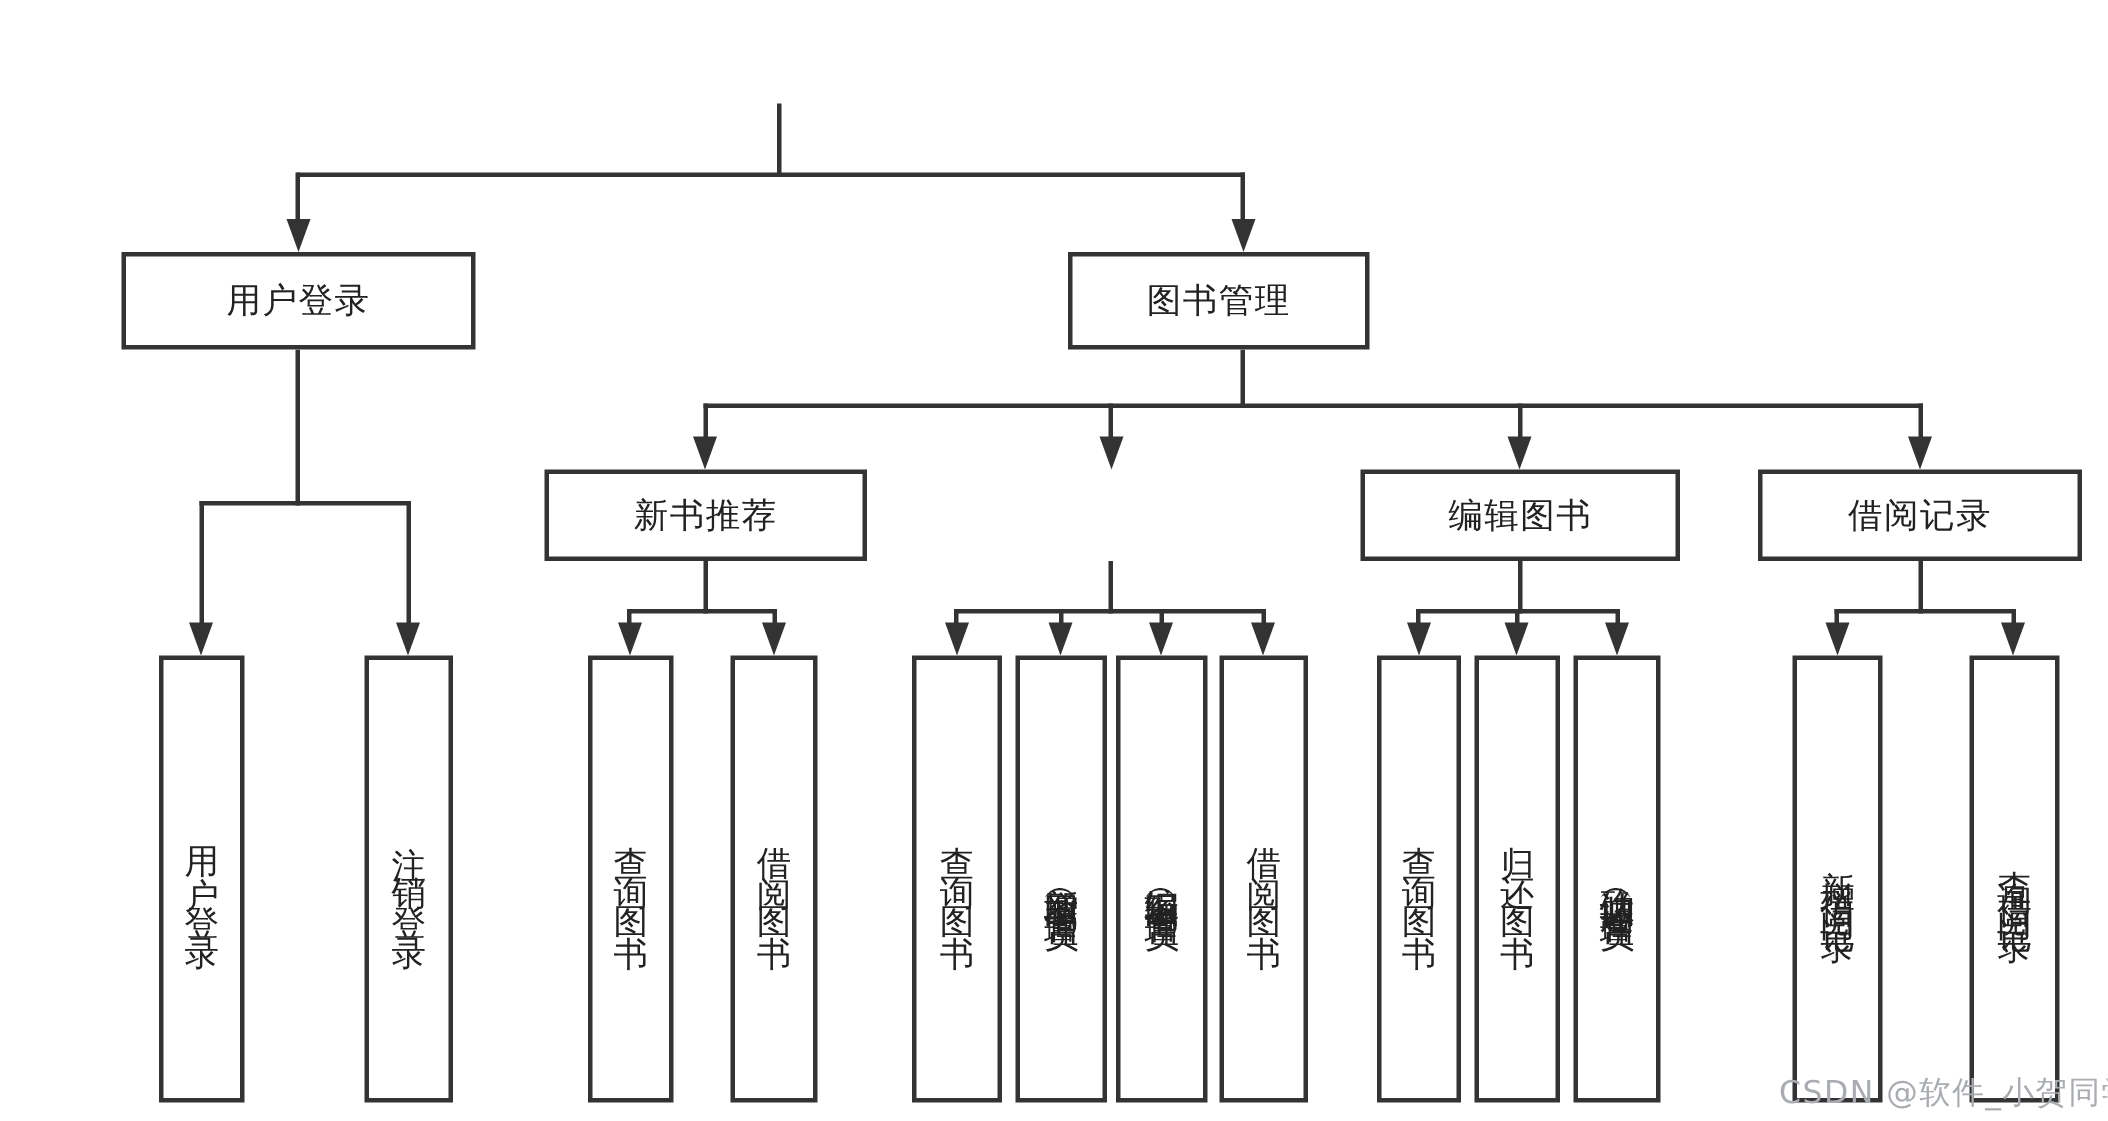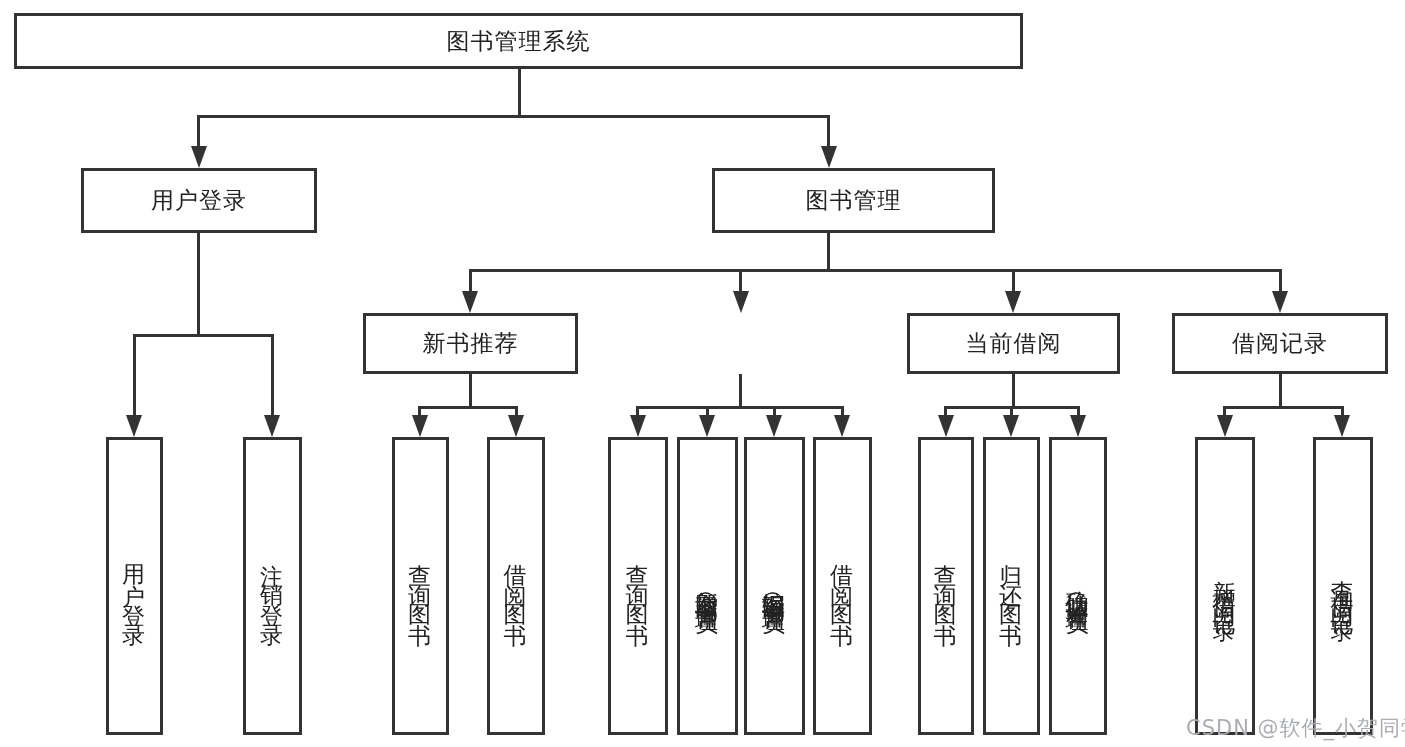--- a/index.html
+++ b/index.html
@@ -71,35 +71,32 @@
     color:var(--watermark);
     z-index:3;
     white-space:nowrap;
   }
 </style>
 </head>
 <body>
 
 <div class="canvas">
 
-  <div class="box" style="left:14px;top:13px;width:1009px;height:56px;">
-    <span>图书管理系统</span>
-  </div>
 
   <div class="vline" style="left:518px;top:69px;height:48px;"></div>
   <div class="hline" style="left:198px;top:115px;width:632px;"></div>
   <div class="vline" style="left:197px;top:115px;height:32px;"></div>
   <div class="arrowhead" style="left:191px;top:146px;"></div>
   <div class="vline" style="left:827px;top:115px;height:32px;"></div>
   <div class="arrowhead" style="left:821px;top:146px;"></div>
 
   <div class="box" style="left:81px;top:168px;width:236px;height:65px;">
     <span>用户登录</span>
   </div>
-  <div class="box" style="left:712px;top:168px;width:283px;height:65px;">
+  <div class="box" style="left:712px;top:168px;width:201px;height:65px;">
     <span>图书管理</span>
   </div>
 
   <div class="vline" style="left:197px;top:233px;height:104px;"></div>
   <div class="hline" style="left:133px;top:334px;width:141px;"></div>
   <div class="vline" style="left:133px;top:334px;height:82px;"></div>
   <div class="arrowhead" style="left:126px;top:415px;"></div>
   <div class="vline" style="left:271px;top:334px;height:82px;"></div>
   <div class="arrowhead" style="left:264px;top:415px;"></div>
 
@@ -111,21 +108,21 @@
   <div class="arrowhead" style="left:733px;top:291px;"></div>
   <div class="vline" style="left:1012px;top:269px;height:23px;"></div>
   <div class="arrowhead" style="left:1005px;top:291px;"></div>
   <div class="vline" style="left:1279px;top:269px;height:23px;"></div>
   <div class="arrowhead" style="left:1272px;top:291px;"></div>
 
   <div class="box" style="left:363px;top:313px;width:215px;height:61px;justify-content:center;">
     <span>新书推荐</span>
   </div>
   <div class="box" style="left:907px;top:313px;width:213px;height:61px;">
-    <span>当前借阅</span>
+    <span>编辑图书</span>
   </div>
   <div class="box" style="left:1172px;top:313px;width:216px;height:61px;">
     <span>借阅记录</span>
   </div>
 
   <div class="vline" style="left:469px;top:374px;height:35px;"></div>
   <div class="hline" style="left:418px;top:406px;width:100px;"></div>
   <div class="vline" style="left:418px;top:406px;height:11px;"></div>
   <div class="arrowhead" style="left:412px;top:415px;"></div>
   <div class="vline" style="left:515px;top:406px;height:11px;"></div>

